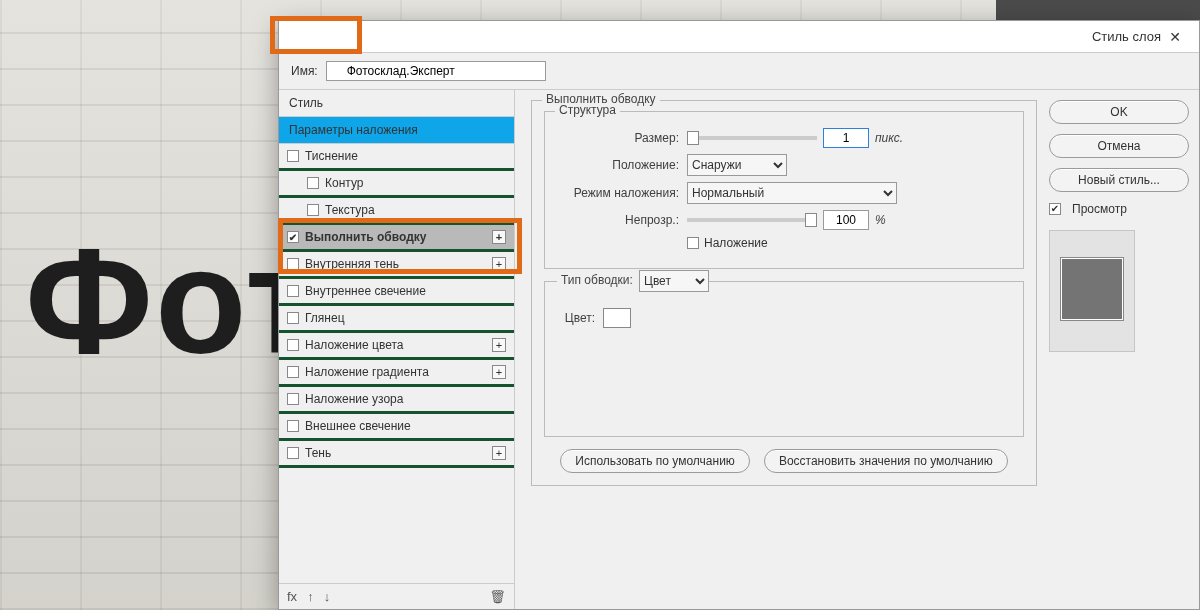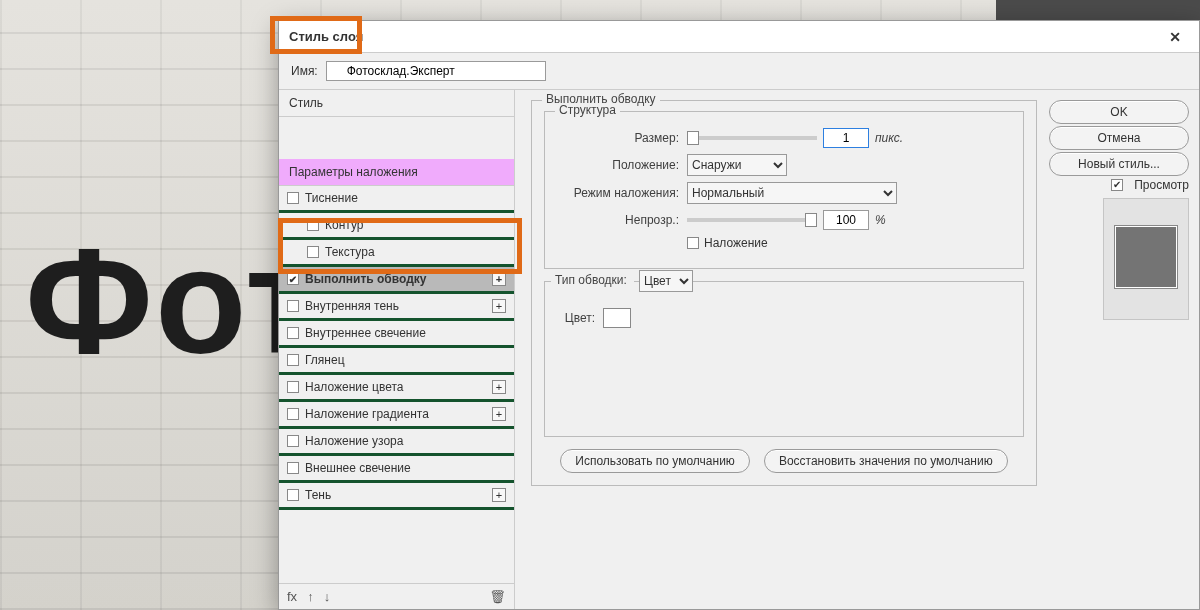--- a/index.html
+++ b/index.html
@@ -31,38 +31,37 @@
     position: absolute; top: 20px; left: 278px;
     width: 922px; height: 590px;
     background: #f0f0f0; border: 1px solid #999;
     box-shadow: 0 6px 24px rgba(0,0,0,0.35);
     display: flex; flex-direction: column;
   }
   .titlebar {
     height: 32px; background: #fff; border-bottom: 1px solid #ccc;
     display: flex; align-items: center; padding: 4px 10px;
     font-size: 13px; color: #333;
-    justify-content: space-between;
-    font-weight: bold;
+    justify-content: flex-end;
   }
   .titlebar .close { width: 28px; text-align: center; cursor: pointer; font-size: 14px; color: #333; }
   .name-row {
     padding: 8px 12px; display: flex; align-items: center; gap: 8px;
     border-bottom: 1px solid #ccc; background:#f0f0f0; font-size: 12px; color:#333;
   }
   .name-row input {
     width: 220px; height: 20px; padding: 0 20px; font-size: 12px;
     background:#fff; border:1px solid #9a9a9a;
   }
   .body { flex:1; display:flex; overflow:hidden; }
   .styles-col { width: 236px; background:#f0f0f0; border-right:1px solid #ccc; display:flex; flex-direction:column; }
   .styles-col .head, .styles-col .head2 {
     padding: 6px 10px; font-size:12px; color:#333; border-bottom:1px solid #ccc;
   }
-  .styles-col .head2 { background:#f0abfc;margin-top:42px; }
+  .styles-col .head2 { background:#0ea5e9; }
   .style-list { flex:1; overflow:auto; }
   .style-item {
     display:flex; align-items:center; gap:6px;
     padding: 5px 8px; font-size:12px; color:#333; border-bottom:3px solid #14532d;
     cursor:pointer; position:relative;
   }
   .style-item.indent { padding-left: 28px; }
   .style-item .cb { width:12px; height:12px; border:1px solid #888; background:#fff; display:inline-flex; align-items:center; justify-content:center; font-size:10px; color:#333; }
   .style-item .cb.on::after { content:"✔"; }
   .style-item .plus {
@@ -100,21 +99,21 @@
     height:22px; font-size:12px; background:#f6f6f6; border:1px solid #999; color:#333;
   }
   .cb-inline { width:12px; height:12px; border:1px solid #888; background:#fff; display:inline-block; vertical-align:middle; margin-right:5px; }
   .buttons-row { display:flex; gap:14px; justify-content:center; margin-top:10px; }
   .btn {
     background:#f3f3f3; border:1px solid #9a9a9a; border-radius:14px;
     padding:4px 14px; font-size:12px; color:#333; cursor:pointer;
     box-shadow:inset 0 1px 0 #fff;
   }
   .right-col {
-    width:140px; display:flex; flex-direction:column; gap:2px; align-items:flex-end;
+    width:140px; display:flex; flex-direction:column; gap:10px; align-items:flex-start;
   }
   .right-col .btn { width:100%; text-align:center; }
   .preview-box { width:64px; height:64px; background:#747474; border:1px solid #888; box-shadow:0 0 0 1px #fff inset; align-self:center; margin-top:6px; }
   .preview-wrap { background:#e3e3e3; border:1px solid #c5c5c5; padding:20px 10px 30px; margin-top:4px; }
   .chk-label { display:flex; align-items:center; justify-content:center; gap:6px; font-size:12px; color:#333; }
   .chk-label .cb-inline.on::after { content:"✔"; font-size:10px; display:block; text-align:center; line-height:10px; }
   .hl { position:absolute; border:5px solid #e06a17; pointer-events:none; }
   .hl.title { top:16px; left:270px; width:92px; height:38px; }
   .hl.stroke { top:218px; left:278px; width:244px; height:56px; }
   .colorbox { width:28px; height:20px; border:1px solid #888; background:#fff; display:inline-block; }
@@ -240,25 +239,25 @@
               <span class="unit">%</span>
             </div>
             <div class="row">
               <span class="lab"></span>
               <span class="cb-inline"></span>
               <span>Наложение</span>
             </div>
           </div>
 
           <div class="group">
-            <span class="legend" style="left:6px">
+            <span class="legend" style="left:12px">
               <span>Тип обводки:</span>&nbsp;
             </span>
             <div style="position:absolute; top:-12px; left:94px;">
-              <select class="pssel" style="width:54px">
+              <select class="pssel" style="width:70px">
                 <option>Цвет</option>
               </select>
             </div>
             <div class="row" style="margin-top:16px;">
               <span class="lab" style="width:46px">Цвет:</span>
               <span class="colorbox"></span>
             </div>
             <div style="height:90px"></div>
           </div>
 

